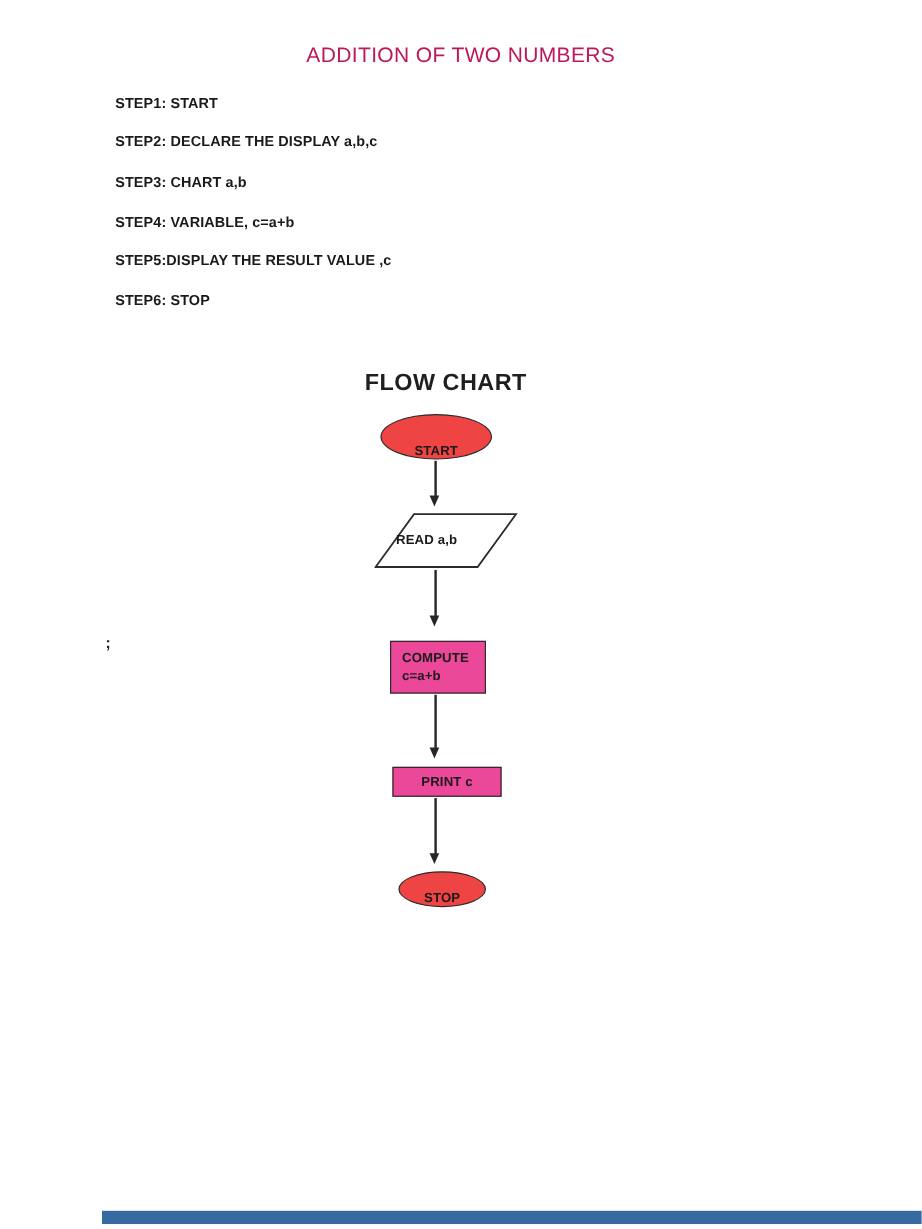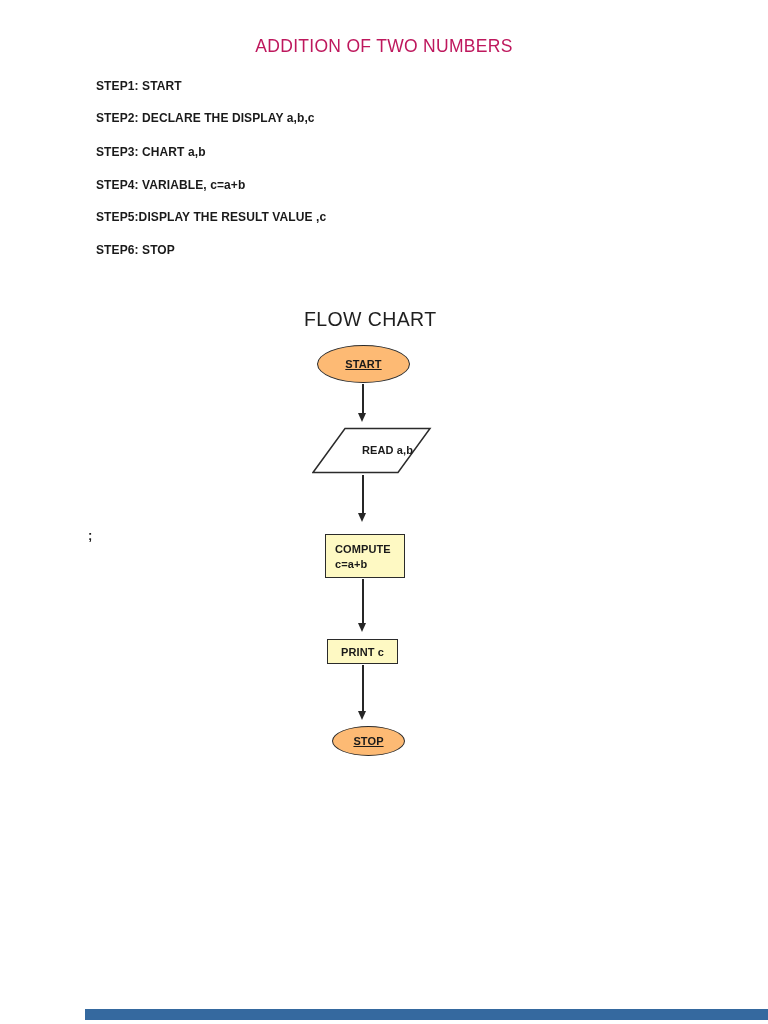--- a/index.html
+++ b/index.html
@@ -34,60 +34,59 @@
   .stray-semicolon {
     left:88px; top:528px;
     font-size:13px; font-weight:700;
   }
 
   .flow-heading {
     left:304px; top:308px;
     font-size:19.5px;
     letter-spacing:0.4px;
     color:#1f1f1f;
-    font-weight:400;
+    font-weight:700;
   }
 
   .node-label {
     font-size:11px;
     font-weight:700;
     color:#1a1a1a;
     letter-spacing:0.1px;
   }
 
   .oval {
     border:1.5px solid #2b2b2b;
     border-radius:50%;
-    display:flex; align-items:center; justify-content:center;
-    background:#fdba74;
-    text-decoration:underline;
+    display:flex; align-items:flex-end; justify-content:center;
+    background:#ef4444;
   }
   .oval-start { left:317px; top:345px; width:93px; height:38px; }
   .oval-stop  { left:332px; top:726px; width:73px; height:30px; }
 
   .rect {
     border:1.6px solid #2b2b2b;
-    background:#fef9c3;
+    background:#ec4899;
     display:flex;
   }
   .rect-compute {
     left:325px; top:534px; width:80px; height:44px;
     flex-direction:column; justify-content:center;
     padding-left:9px; gap:3px;
     align-items:flex-start;
   }
   .rect-print {
-    left:327px; top:639px; width:71px; height:25px;
+    left:327px; top:639px; width:91px; height:25px;
     align-items:center; justify-content:center;
   }
 
   .para-svg { left:312px; top:427px; }
   .para-label {
     left:330px; top:427px; width:83px; height:46px;
-    display:flex; align-items:center; justify-content:flex-end;
+    display:flex; align-items:center; justify-content:flex-start;
   }
 
   .flow-line {
     width:1.5px;
     background:#262626;
     left:362px;
   }
   .flow-head {
     width:0; height:0;
     border-left:4.5px solid transparent;

